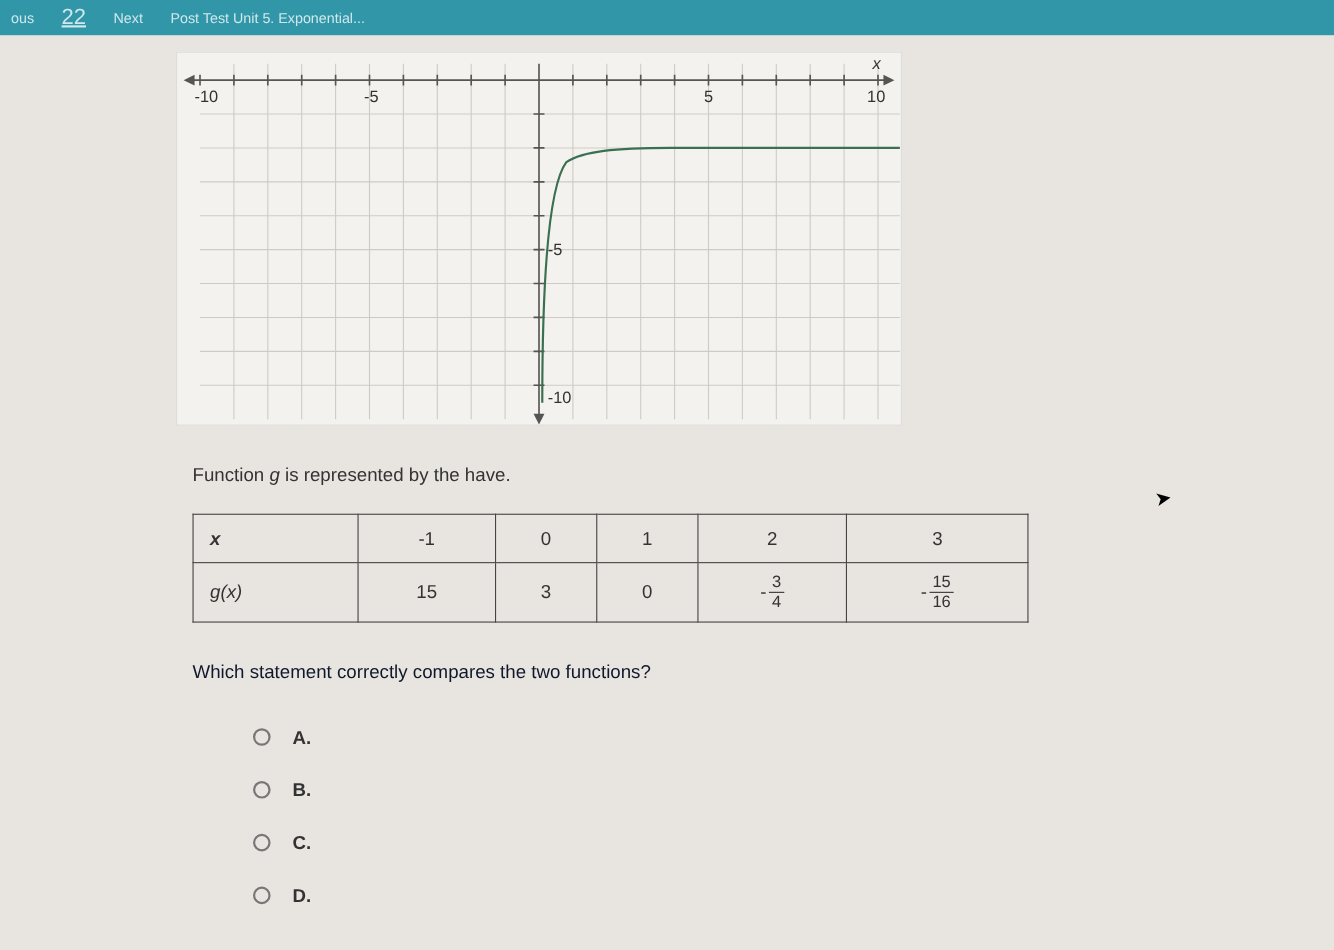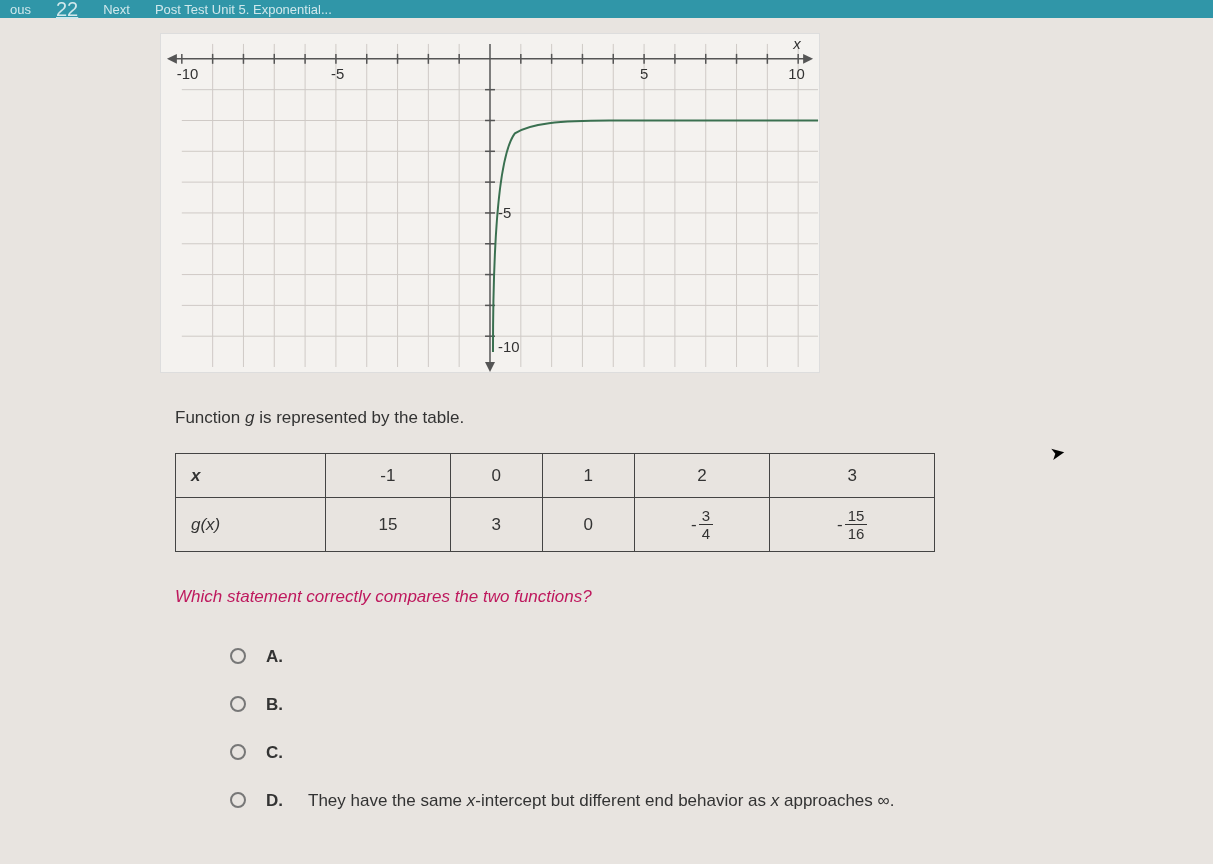--- a/index.html
+++ b/index.html
@@ -6,21 +6,21 @@
     body {
       font-family: Arial, sans-serif;
       background: #e8e4e0;
       width: 1213px;
       height: 864px;
       overflow: hidden;
       position: relative;
     }
     .top-bar {
       background: #3096a8;
-      height: 18px;
+      height: 32px;
       display: flex;
       align-items: center;
       padding: 0 10px;
       color: #d0e8ec;
       font-size: 13px;
       gap: 25px;
     }
     .counter {
       font-size: 20px;
       color: #d0e8ec;
@@ -73,22 +73,21 @@
     table.data-table tr:first-child td:first-child { font-weight: bold; }
     
     .frac { display: inline-flex; flex-direction: column; align-items: center; vertical-align: middle; line-height: 1; font-size: 15px; }
     .frac .num { border-bottom: 1.5px solid #333; padding: 0 3px 1px; }
     .frac .den { padding-top: 1px; }
     .frac-wrap { display: inline-flex; align-items: center; gap: 2px; }
     
     .question {
       margin-top: 35px;
       font-size: 17px;
-      color: #be185d;
-      font-style: italic;
+      color: #0f172a;
     }
     .options {
       margin-top: 40px;
       margin-left: 55px;
     }
     .option-row {
       display: flex;
       align-items: flex-start;
       gap: 20px;
       margin-bottom: 28px;
@@ -211,21 +210,21 @@
       <text class="axis-label" x="630" y="45">10</text>
       <text class="axis-label" x="635" y="15" font-style="italic">x</text>
       <text class="axis-label" x="338" y="185">-5</text>
       <text class="axis-label" x="338" y="320">-10</text>
 
       <path class="curve" d="M 333 320 C 333 200, 340 120, 355 100 C 370 90, 400 87, 450 87 L 660 87"></path>
     </svg>
   </div>
 
   <p class="caption">
-    <span>Function </span><span class="ital" style="font-style:italic">g</span><span> is represented by the table.</span>
+    <span>Function </span><span class="ital" style="font-style:italic">g</span><span> is represented by the have.</span>
   </p>
 
   <table class="data-table">
     <tbody>
         <tr>
       <td>x</td>
       <td>-1</td>
       <td>0</td>
       <td>1</td>
       <td>2</td>
@@ -269,21 +268,18 @@
       <div class="radio"></div>
       <span class="opt-letter">B.</span>
     </div>
     <div class="option-row">
       <div class="radio"></div>
       <span class="opt-letter">C.</span>
     </div>
     <div class="option-row" style="margin-bottom:0">
       <div class="radio"></div>
       <span class="opt-letter">D.</span>
-      <span class="opt-text">
-        <span>They have the same </span><span class="ital" style="font-style:italic">x</span><span>-intercept but different end behavior as </span><span class="ital" style="font-style:italic">x</span><span> approaches ∞.</span>
-      </span>
     </div>
   </div>
 
 </div>
 
 <div class="cursor">➤</div>
 
 </body></html>

